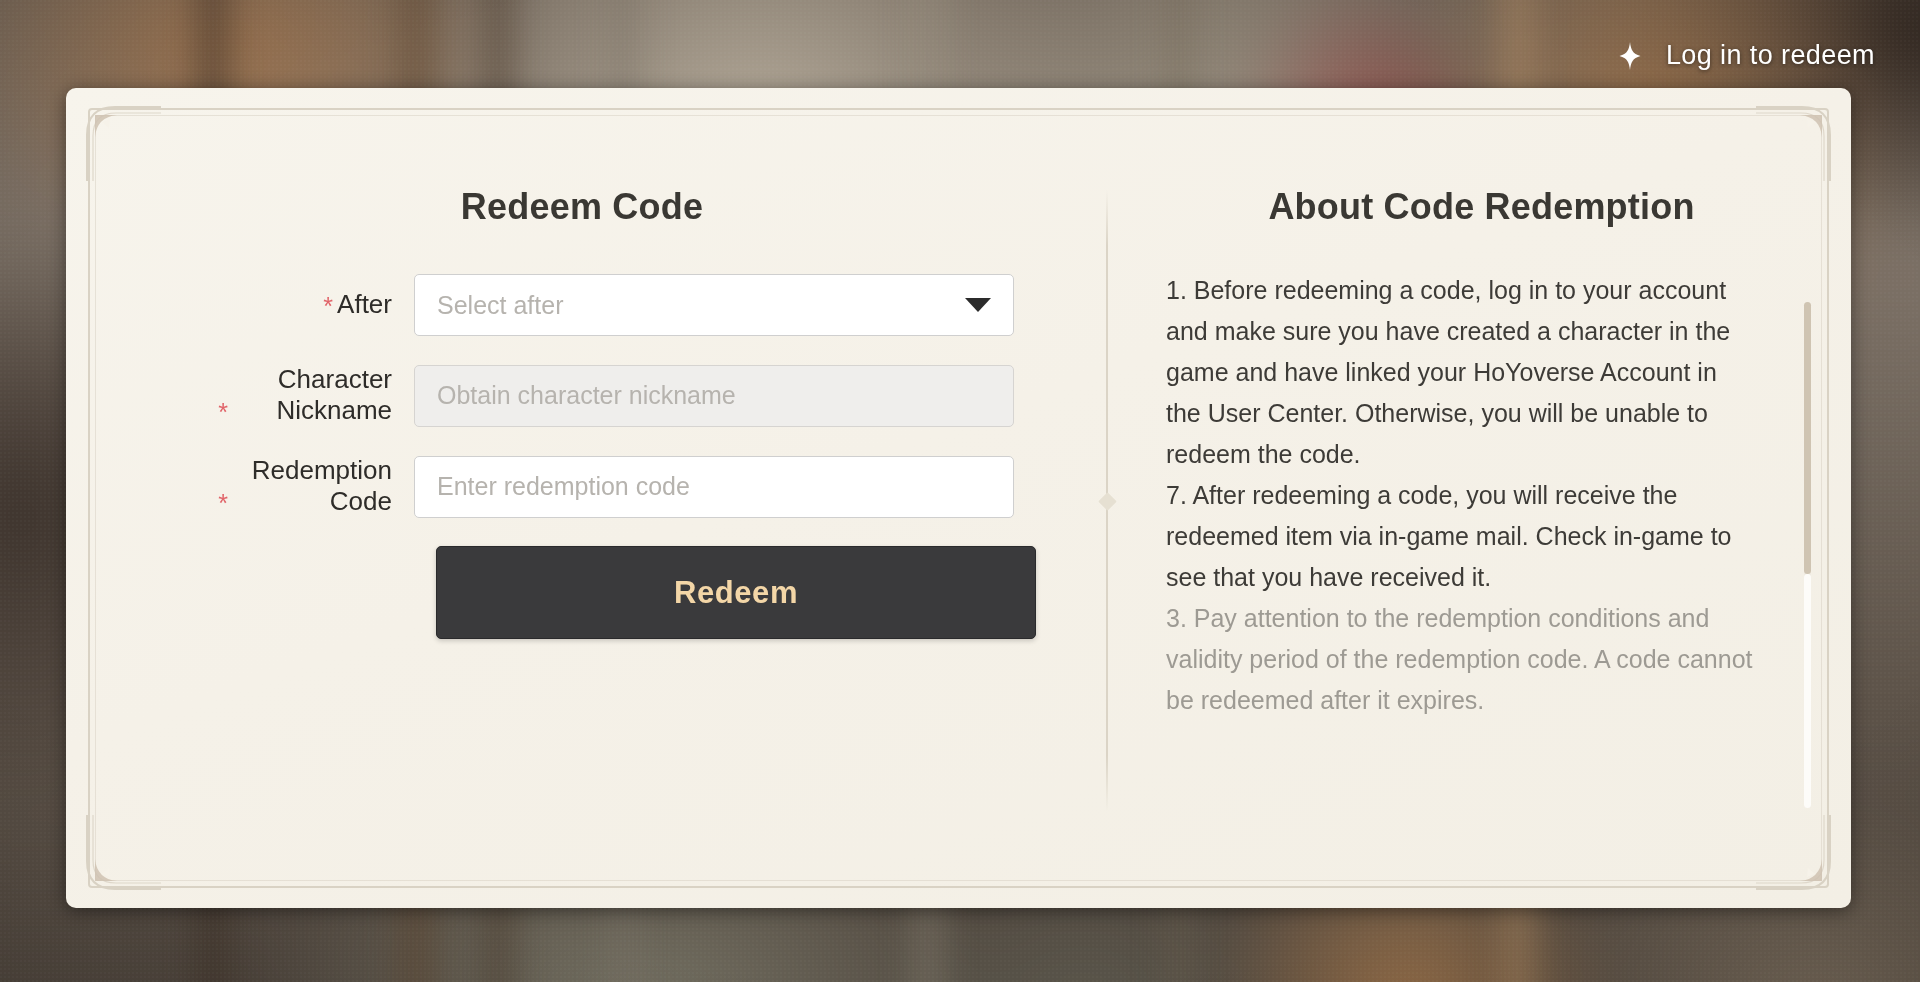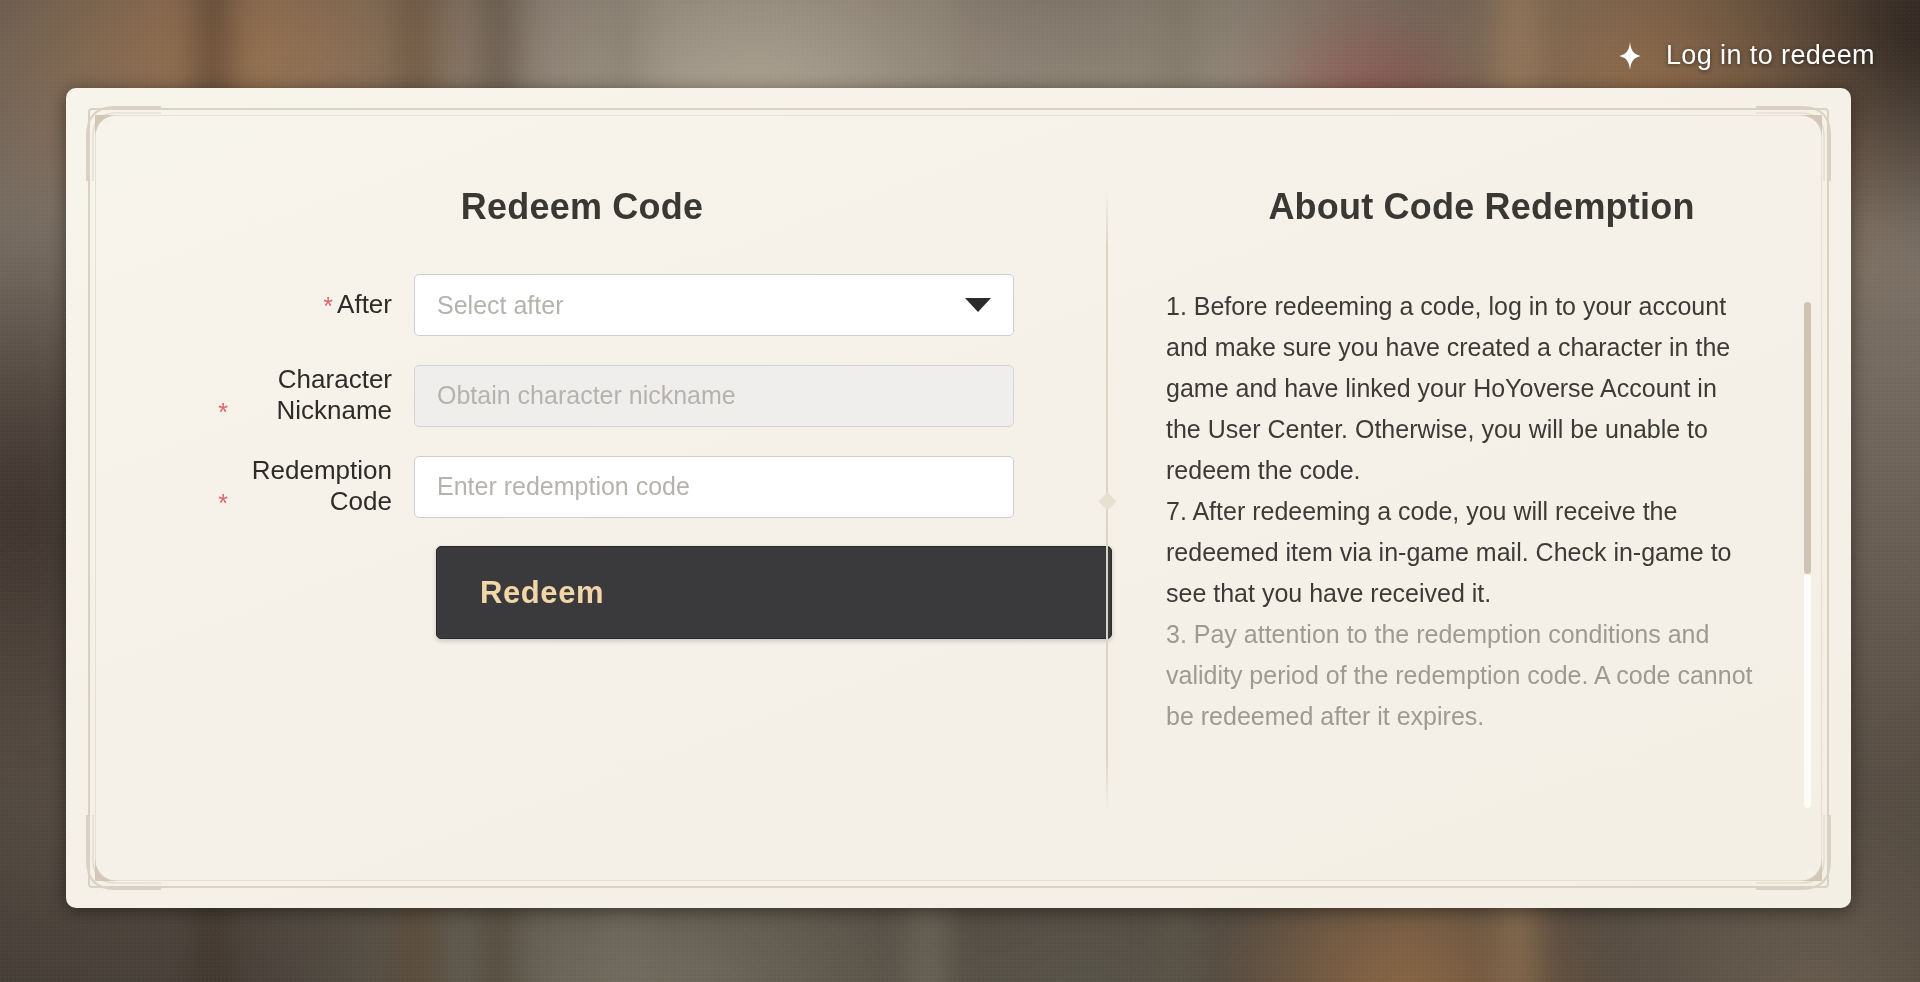--- a/index.html
+++ b/index.html
@@ -256,40 +256,40 @@
     width: 0; height: 0;
     border-left: 13px solid transparent;
     border-right: 13px solid transparent;
     border-top: 14px solid #2b2b2b;
     flex: none;
     margin-left: 10px;
   }
 
   #redeem-button {
     margin-left: 250px;
-    width: 676px;
+    width: 600px;
     height: 93px;
     background: #3a3a3c;
     border: 1px solid #2a2a2c;
     border-radius: 5px;
     color: #f3d6a7;
     font-size: 31px;
     font-weight: bold;
     letter-spacing: 0.6px;
     display: flex;
     align-items: center;
+    justify-content: center;
     cursor: pointer;
     margin-top: 24px;
     box-shadow: 0 2px 5px rgba(0,0,0,0.18);
-    padding-left: 43px;
   }
 
   
   #notes-viewport {
-    margin-top: 58px;
+    margin-top: 42px;
     margin-left: 58px;
     margin-right: 96px;
     height: 500px;
     overflow: hidden;
     position: relative;
   }
   #notes-list {
     font-size: 25px;
     line-height: 41px;
     color: #3d3b37;

